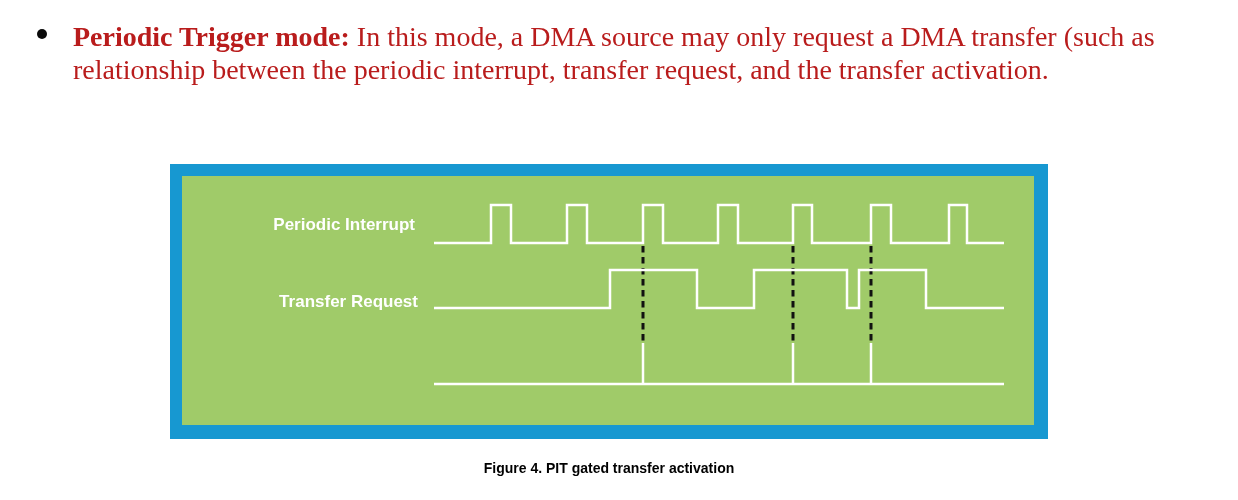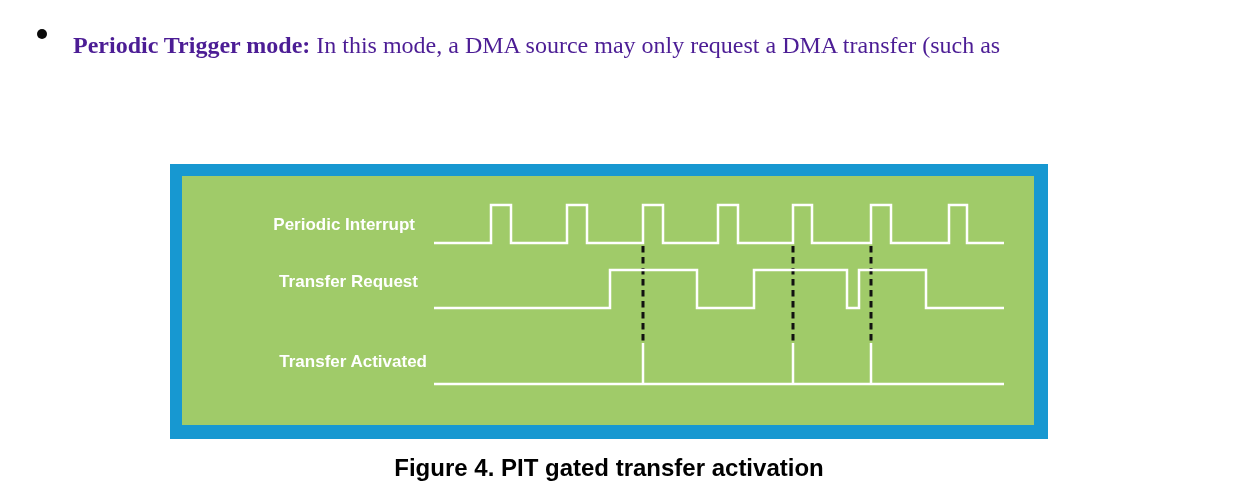--- a/index.html
+++ b/index.html
@@ -14,25 +14,25 @@
   
   #bullet-dot{
     position:absolute;
     left:37px; top:29px;
     width:10px; height:10px;
     border-radius:50%;
     background:#0a0a0a;
   }
   #para{
     position:absolute;
-    left:73px; top:29px;
+    left:73px; top:20px;
     width:1150px;
-    font-size:24px;
+    font-size:28px;
     line-height:33px;
-    color:#4c1d95;
+    color:#b91c1c;
     white-space:nowrap;
   }
   #para .bold{font-weight:bold;}
   
   #figure-box{
     position:absolute;
     left:170px; top:164px;
     width:878px; height:275px;
     background:#1798d1;
     box-sizing:border-box;
@@ -47,58 +47,58 @@
   .sig-label{
     position:absolute;
     font-family:"Liberation Sans", sans-serif;
     font-weight:bold;
     font-size:17px;
     line-height:20px;
     color:#ffffff;
     white-space:nowrap;
   }
   #lbl-pi{top:39px; right:619px;}
-  #lbl-tr{top:96px; right:616px;}
+  #lbl-tr{top:116px; right:616px;}
   #lbl-ta{top:176px; right:607px;}
   #wave{
     position:absolute;
     left:0; top:0;
     width:852px; height:249px;
     display:block;
   }
   
   #caption{
     position:absolute;
     left:170px; top:456px;
     width:878px;
     text-align:center;
     font-family:"Liberation Sans", sans-serif;
     font-weight:bold;
-    font-size:24px;
+    font-size:14px;
     line-height:24px;
     color:#000000;
     white-space:nowrap;
   }
 </style>
 </head>
 <body>
 
 <div id="page">
 
   <span id="bullet-dot"></span>
 
   <div id="para">
     <div><span class="bold">Periodic Trigger mode:</span><span> In this mode, a DMA source may only request a DMA transfer (such as</span></div>
+    <div>relationship between the periodic interrupt, transfer request, and the transfer activation.</div>
   </div>
 
   <div id="figure-box">
     <div id="figure-inner">
       <div class="sig-label" id="lbl-pi">Periodic Interrupt</div>
       <div class="sig-label" id="lbl-tr">Transfer Request</div>
-      <div class="sig-label" id="lbl-ta">Transfer Activated</div>
       <svg id="wave" xmlns="http://www.w3.org/2000/svg" viewBox="0 0 852 249">
           <line x1="461" y1="70" x2="461" y2="165" stroke="#111111" stroke-width="3" stroke-dasharray="6.5 4.5"></line>
           <line x1="611" y1="70" x2="611" y2="165" stroke="#111111" stroke-width="3" stroke-dasharray="6.5 4.5"></line>
           <line x1="689" y1="70" x2="689" y2="165" stroke="#111111" stroke-width="3" stroke-dasharray="6.5 4.5"></line>
           <path d="M252 67H309V29H329V67H385V29H405V67H461V29H481V67H536V29H556V67H611V29H630V67H689V29H709V67H767V29H785V67H822" fill="none" stroke="#ffffff" stroke-width="2.5" stroke-linejoin="miter"></path>
           <path d="M252 132H428V94H515V132H572V94H665V132H677V94H744V132H822" fill="none" stroke="#ffffff" stroke-width="2.5" stroke-linejoin="miter"></path>
           <line x1="252" y1="208" x2="822" y2="208" stroke="#ffffff" stroke-width="2.5"></line>
           <line x1="461" y1="167" x2="461" y2="208" stroke="#ffffff" stroke-width="2.5"></line>
           <line x1="611" y1="167" x2="611" y2="208" stroke="#ffffff" stroke-width="2.5"></line>
           <line x1="689" y1="167" x2="689" y2="208" stroke="#ffffff" stroke-width="2.5"></line>

